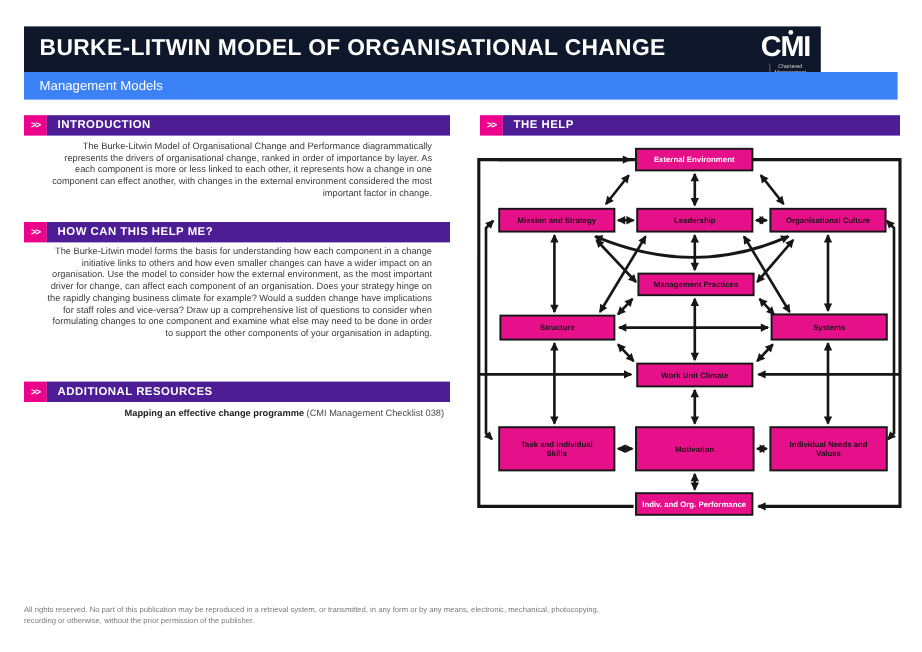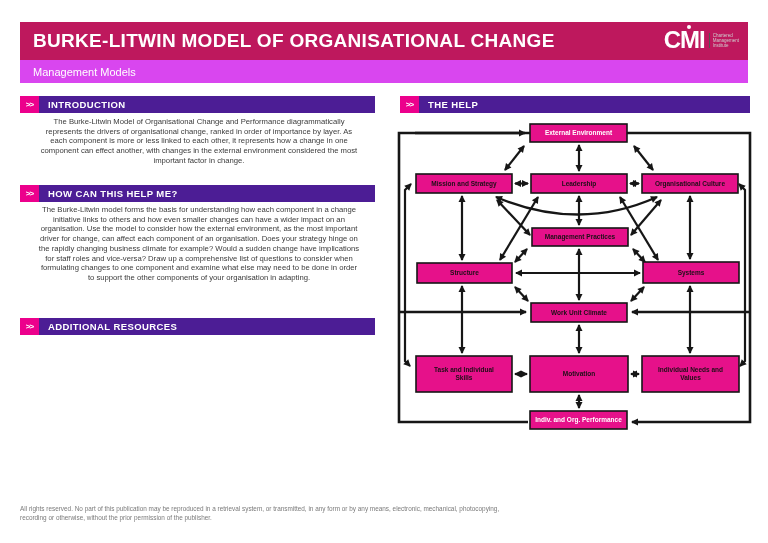--- a/index.html
+++ b/index.html
@@ -1,35 +1,35 @@
 <!DOCTYPE html>
 <html><head>
 <meta charset="utf-8">
 <style>
   html,body{margin:0;padding:0;background:#fff;}
   .page{position:relative;width:768px;height:543px;background:#ffffff;font-family:"Liberation Sans",sans-serif;overflow:hidden;}
 
   
-  .header{position:absolute;left:20px;top:22px;width:728px;height:38px;background:#be185d;display:flex;align-items:center;}
+  .header{position:absolute;left:20px;top:22px;width:664px;height:38px;background:#0f172a;display:flex;align-items:center;text-align:center;}
   .doc-title{padding-left:13px;color:#ffffff;font-size:19px;font-weight:bold;letter-spacing:.3px;white-space:nowrap;}
-  .logo{position:absolute;right:9px;top:5px;display:flex;align-items:center;}
+  .logo{position:absolute;right:9px;top:5px;display:flex;align-items:center;flex-direction:column;}
   .logo-mark{position:relative;color:#ffffff;font-size:24px;font-weight:bold;line-height:26px;letter-spacing:-1px;}
   .logo-dot{position:absolute;left:23px;top:-2px;width:4px;height:4px;border-radius:50%;background:#ffffff;}
   .logo-tag{margin-left:4px;border-left:1px solid #555;padding-left:3px;color:#cfcfcf;font-size:4.5px;line-height:5px;}
 
   
-  .banner{position:absolute;left:20px;top:60px;width:728px;height:23px;background:#d946ef;display:flex;align-items:center;}
+  .banner{position:absolute;left:20px;top:60px;width:728px;height:23px;background:#3b82f6;display:flex;align-items:center;}
   .banner-label{color:#ffffff;font-size:11px;padding-left:13px;}
 
   
   .sec-head{position:absolute;display:flex;height:17px;}
   .chev{width:19px;background:#ec008c;color:#ffffff;font-size:8px;font-weight:bold;display:flex;align-items:center;justify-content:center;letter-spacing:-1px;}
   .sec-title{flex:1;background:#4c1d95;color:#ffffff;font-size:9.5px;font-weight:bold;letter-spacing:.4px;display:flex;align-items:center;padding-left:9px;}
 
-  .body-text{position:absolute;left:38px;width:322px;font-size:7.7px;line-height:9.7px;color:#3a3a3a;text-align:center;}
+  .body-text{position:absolute;left:38px;width:322px;font-size:7.7px;line-height:9.7px;color:#3a3a3a;text-align:right;}
   .res-bold{font-weight:bold;color:#222;}
   .res-rest{color:#4a4a4a;}
 
   
   .model-svg{position:absolute;left:395px;top:116px;}
 
   
   .footer{position:absolute;left:20px;top:504px;width:545px;font-size:6.4px;line-height:9px;color:#7a7a7a;}
 </style>
 </head>
@@ -64,20 +64,23 @@
 
   <div class="sec-head" style="left:20px;top:185px;width:355px;">
     <div class="chev">&gt;&gt;</div>
     <div class="sec-title">HOW CAN THIS HELP ME?</div>
   </div>
   <div class="body-text" style="top:205px;">The Burke-Litwin model forms the basis for understanding how each component in a change initiative links to others and how even smaller changes can have a wider impact on an organisation. Use the model to consider how the external environment, as the most important driver for change, can affect each component of an organisation. Does your strategy hinge on the rapidly changing business climate for example? Would a sudden change have implications for staff roles and vice-versa? Draw up a comprehensive list of questions to consider when formulating changes to one component and examine what else may need to be done in order to support the other components of your organisation in adapting.</div>
 
   <div class="sec-head" style="left:20px;top:318px;width:355px;">
     <div class="chev">&gt;&gt;</div>
     <div class="sec-title">ADDITIONAL RESOURCES</div>
+  </div>
+  <div class="body-text" style="top:340px;width:332px;">
+    <span class="res-bold">Mapping an effective change programme</span><span class="res-rest"> (CMI Management Checklist 038)</span>
   </div>
 
   <div class="sec-head" style="left:400px;top:96px;width:350px;">
     <div class="chev">&gt;&gt;</div>
     <div class="sec-title">THE HELP</div>
   </div>
 
   <svg class="model-svg" width="360" height="332" viewBox="0 0 360 332">
     <defs>
       <marker id="ah" markerUnits="userSpaceOnUse" markerWidth="9" markerHeight="9" refX="6.5" refY="4" orient="auto">

